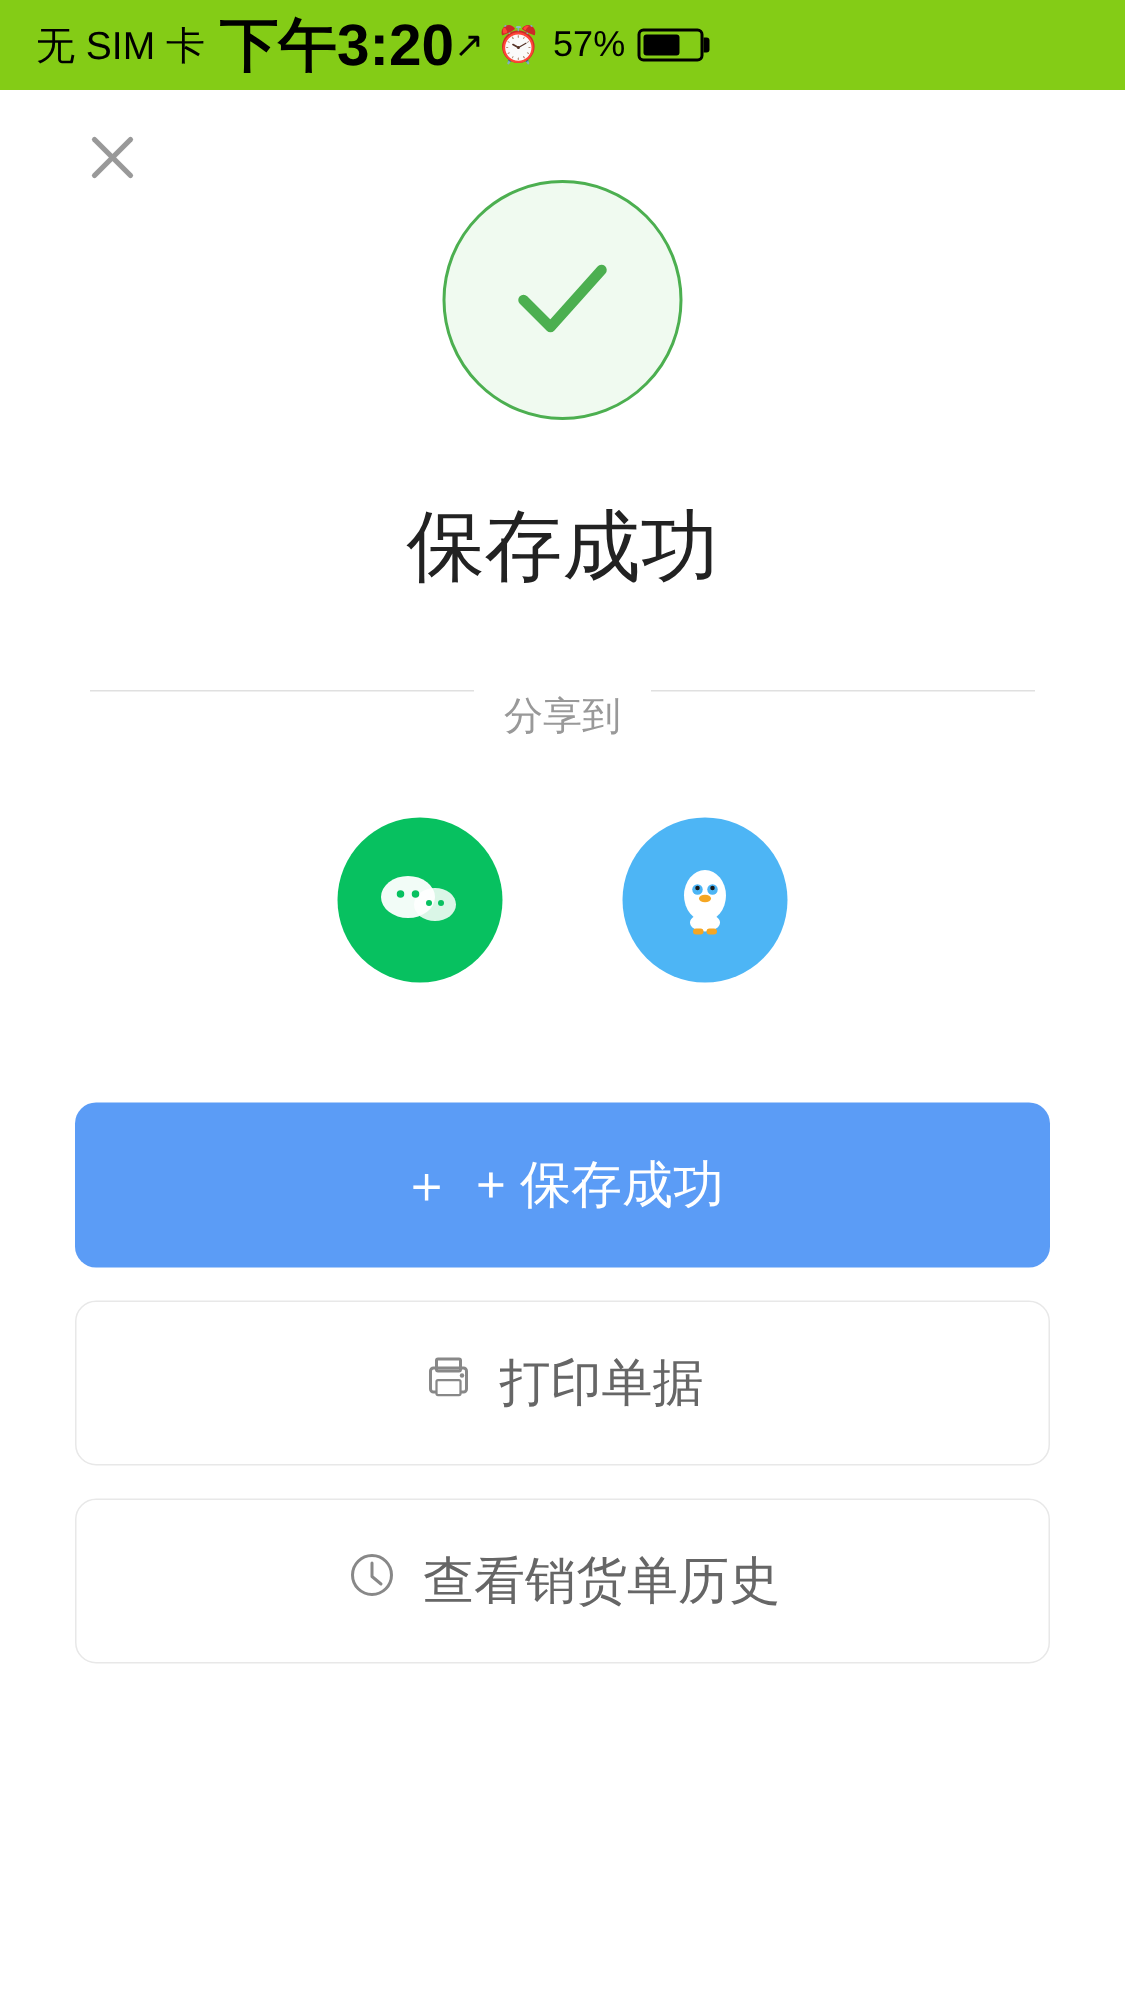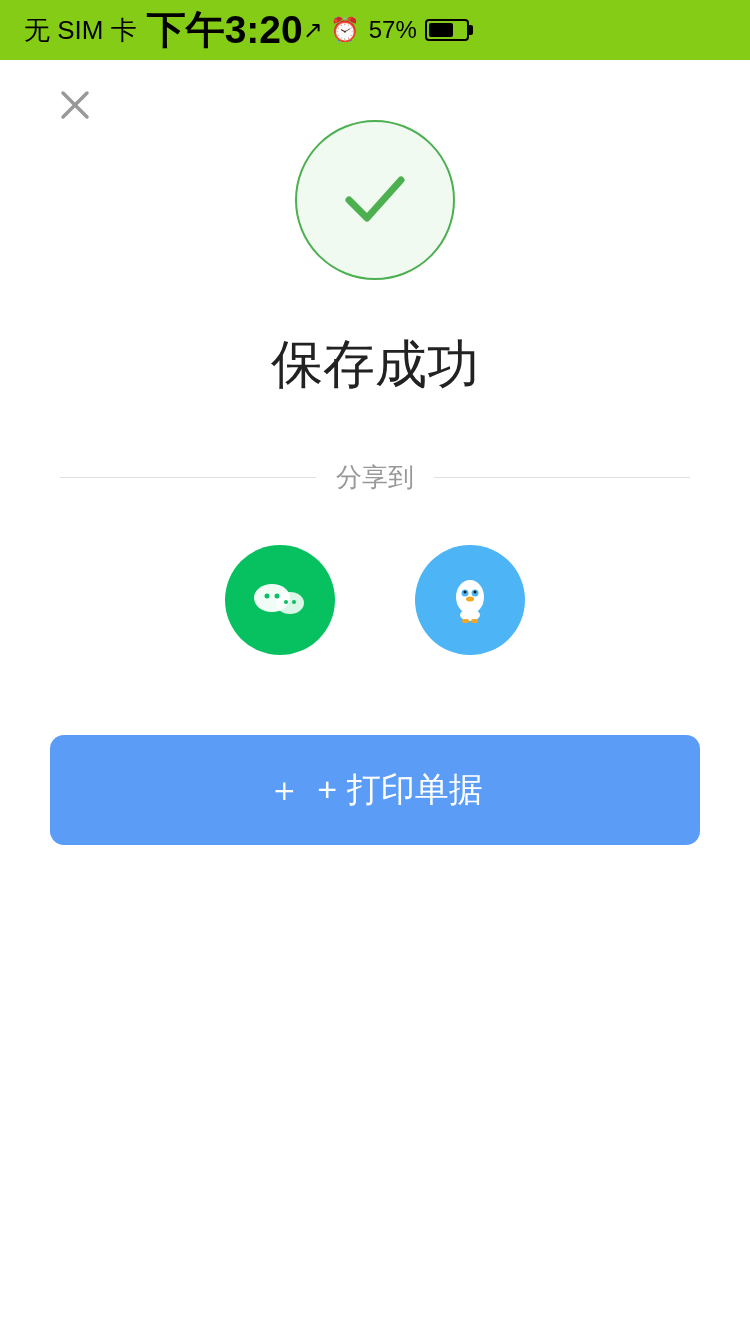--- a/index.html
+++ b/index.html
@@ -125,21 +125,21 @@
     }
 
     
     .share-section {
       width: 100%;
       padding: 0 60px;
       margin-bottom: 50px;
     }
     .divider-label {
       display: flex;
-      align-items: center;
+      align-items: flex-start;
       gap: 20px;
       margin-bottom: 50px;
     }
     .divider-line {
       flex: 1;
       height: 1px;
       background: #e0e0e0;
     }
     .divider-text {
       font-size: 26px;
@@ -286,19 +286,39 @@
           <rect x="27" y="54" width="7" height="4" rx="2" fill="#f5a623"></rect>
           <rect x="36" y="54" width="7" height="4" rx="2" fill="#f5a623"></rect>
         </svg>
       </div>
     </div>
   </div>
 
   <div class="action-buttons">
     <button class="btn btn-primary">
       <span>＋</span>
-      <span>+ 打印单据</span>
+      <span>+ 保存成功</span>
     </button>
 
-
+    <button class="btn btn-secondary">
+      <span>
+        <svg width="36" height="36" viewBox="0 0 36 36" fill="none">
+          <rect x="6" y="12" width="24" height="16" rx="2" stroke="#888" stroke-width="2" fill="none"></rect>
+          <rect x="10" y="20" width="16" height="10" rx="1" fill="#fff" stroke="#888" stroke-width="1.5"></rect>
+          <rect x="10" y="6" width="16" height="8" rx="1" stroke="#888" stroke-width="2" fill="none"></rect>
+          <circle cx="27" cy="17" r="1.5" fill="#888"></circle>
+        </svg>
+      </span>
+      <span>打印单据</span>
+    </button>
+
+    <button class="btn btn-secondary">
+      <span>
+        <svg width="36" height="36" viewBox="0 0 36 36" fill="none">
+          <circle cx="18" cy="18" r="13" stroke="#888" stroke-width="2" fill="none"></circle>
+          <polyline points="18,10 18,19 24,24" stroke="#888" stroke-width="2" stroke-linecap="round" stroke-linejoin="round"></polyline>
+        </svg>
+      </span>
+      <span>查看销货单历史</span>
+    </button>
   </div>
 
 </div>
 
 </body></html>

